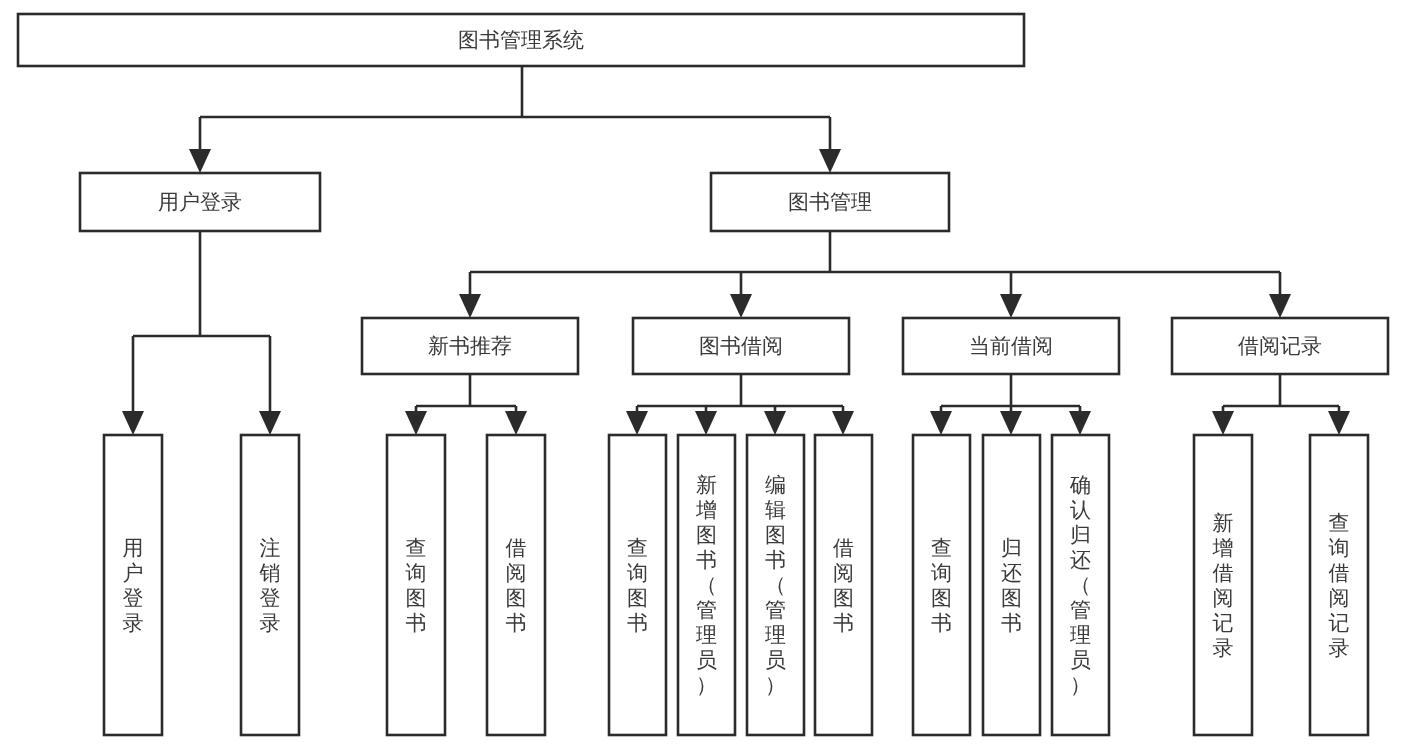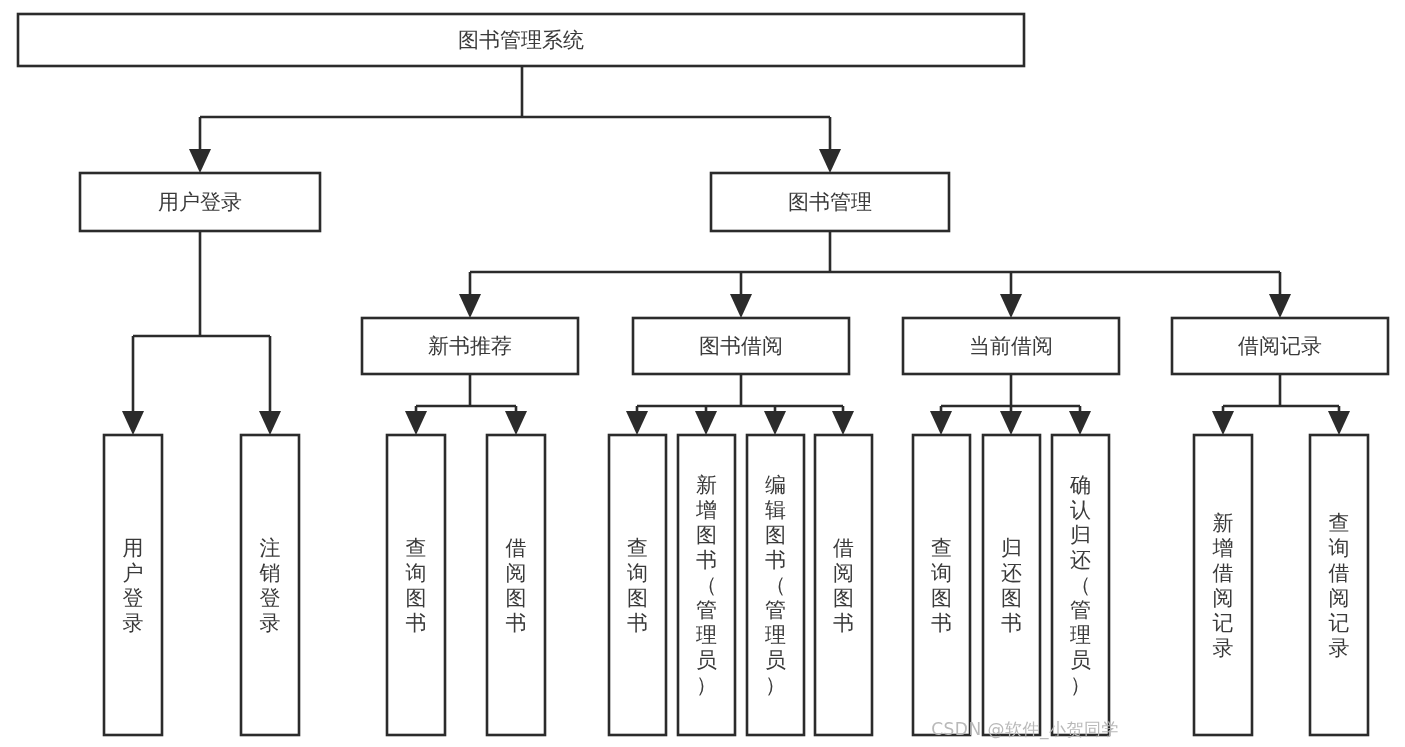--- a/index.html
+++ b/index.html
@@ -215,14 +215,13 @@
         <g>
           <rect class="node-box" x="1194" y="435" width="58" height="300"></rect>
           <text class="node-label-v" x="1223" y="529.5"><tspan x="1223" dy="0">新</tspan><tspan x="1223" dy="25">增</tspan><tspan x="1223" dy="25">借</tspan><tspan x="1223" dy="25">阅</tspan><tspan x="1223" dy="25">记</tspan><tspan x="1223" dy="25">录</tspan></text>
         </g>
         <g>
           <rect class="node-box" x="1310" y="435" width="58" height="300"></rect>
           <text class="node-label-v" x="1339" y="529.5"><tspan x="1339" dy="0">查</tspan><tspan x="1339" dy="25">询</tspan><tspan x="1339" dy="25">借</tspan><tspan x="1339" dy="25">阅</tspan><tspan x="1339" dy="25">记</tspan><tspan x="1339" dy="25">录</tspan></text>
         </g>
       </g>
     </svg>
-  <div class="watermark">CSDN @软件_小贺同学</div>
 </div>
 
 </body></html>

